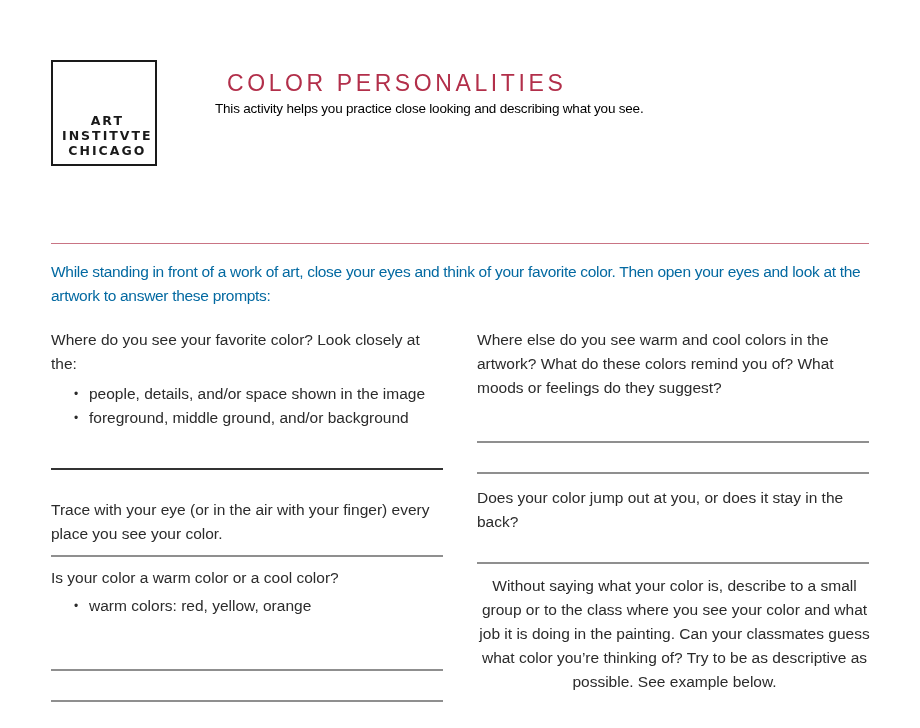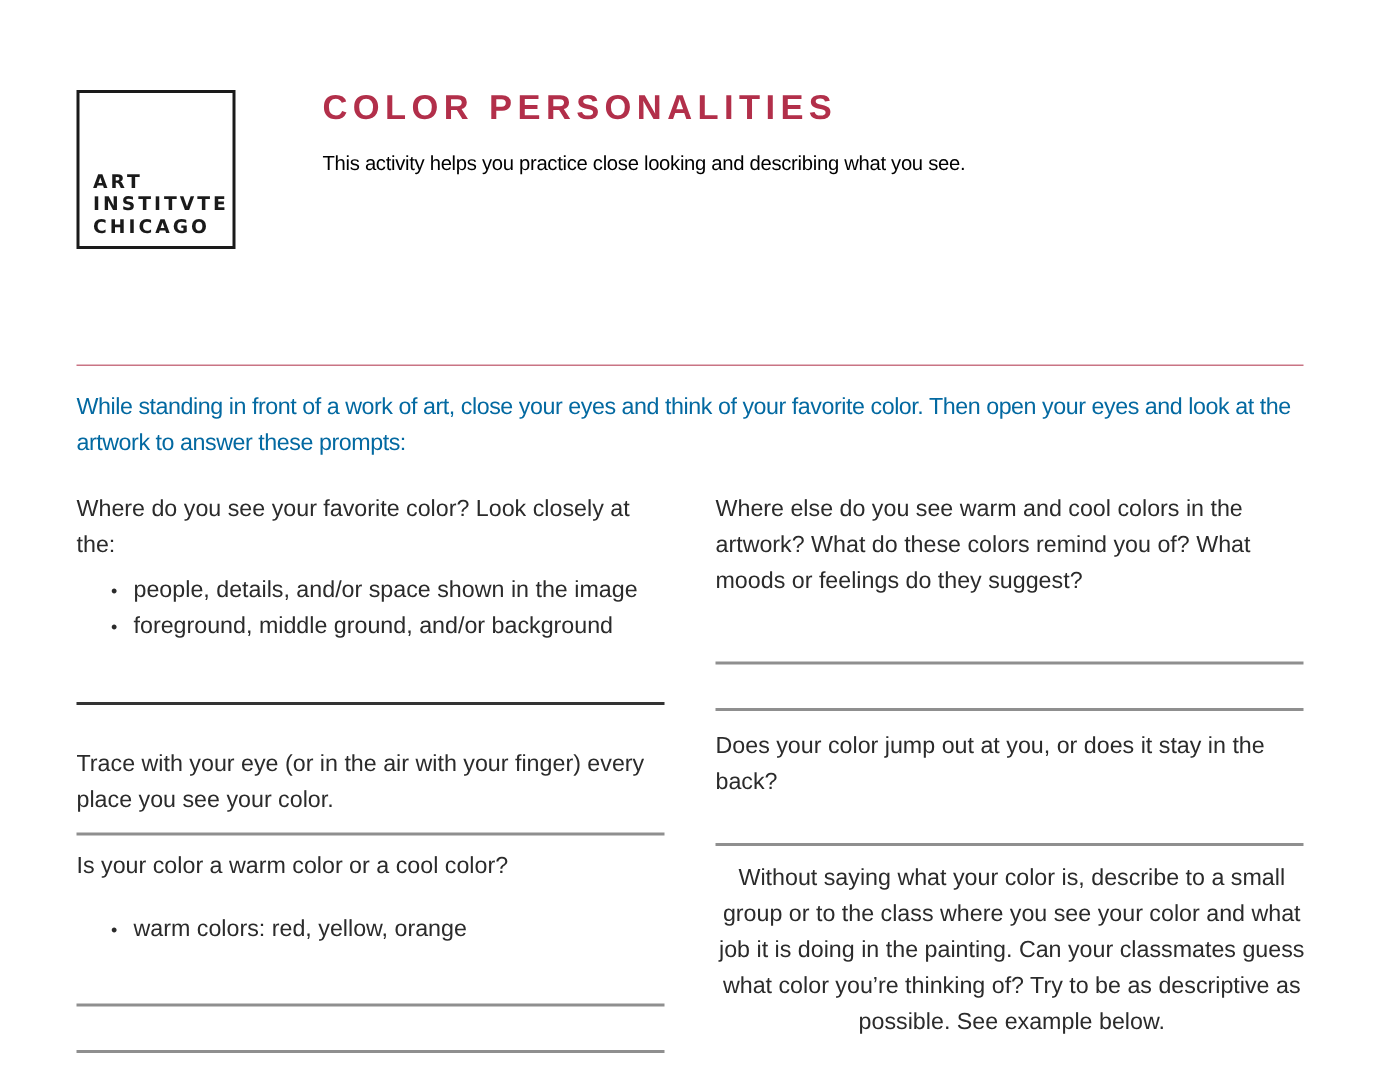--- a/index.html
+++ b/index.html
@@ -9,25 +9,25 @@
     }
     .logo {
       position: absolute; left: 51px; top: 60px; width: 106px; height: 106px;
       border: 2px solid #1a1a1a; box-sizing: border-box;
     }
     .logo-text {
       position: absolute; left: 9px; top: 51px;
       font-family: "DejaVu Sans", sans-serif; font-weight: bold;
       font-size: 12.5px; letter-spacing: 2px; line-height: 15px; color: #1a1a1a;
     }
-    .logo-text div { white-space: nowrap; }
+    .logo-text div { white-space: nowrap; text-align: center; }
     .title {
       position: absolute; left: 215px; top: 58px;
-      font-size: 23px; letter-spacing: 3.6px; color: #b22f4a; font-weight: bold;
-      margin: 0;
+      font-size: 23px; letter-spacing: 3.6px; color: #b22f4a; font-weight: normal;
+      margin: 12px;
     }
     .subtitle {
       position: absolute; left: 215px; top: 101px; font-size: 13.5px; color: #000000;
       letter-spacing: -0.2px;
     }
     .hr-red {
       position: absolute; left: 51px; top: 243px; width: 818px; height: 1px;
       background: #c97484;
     }
     .intro {
@@ -74,21 +74,21 @@
 </div>
 <div class="line l dark" style="top:468px;"></div>
 
 <div class="q col-l" style="top:498px;">
   <div>Trace with your eye (or in the air with your finger) every place you see your color.</div>
 </div>
 <div class="line l" style="top:555px;"></div>
 
 <div class="q col-l" style="top:566px;">
   <div>Is your color a warm color or a cool color?</div>
-  <ul class="bullets" style="margin-top:18px;">
+  <ul class="bullets" style="margin-top:4px;">
     <li>warm colors: red, yellow, orange</li>
   </ul>
 </div>
 <div class="line l" style="top:669px;"></div>
 <div class="line l" style="top:700px;"></div>
 
 <div class="q col-r" style="top:328px;">
   <div>Where else do you see warm and cool colors in the artwork? What do these colors remind you of? What moods or feelings do they suggest?</div>
 </div>
 <div class="line r" style="top:441px;"></div>

